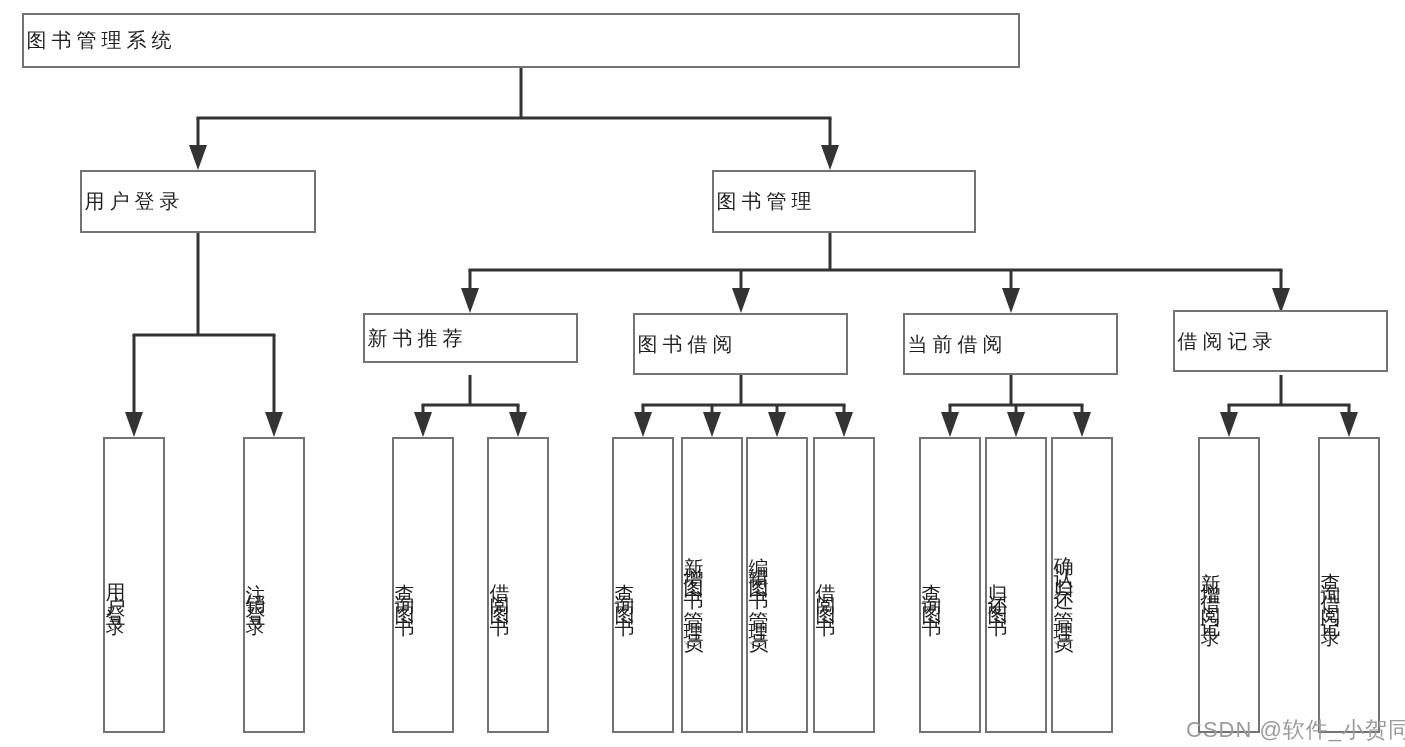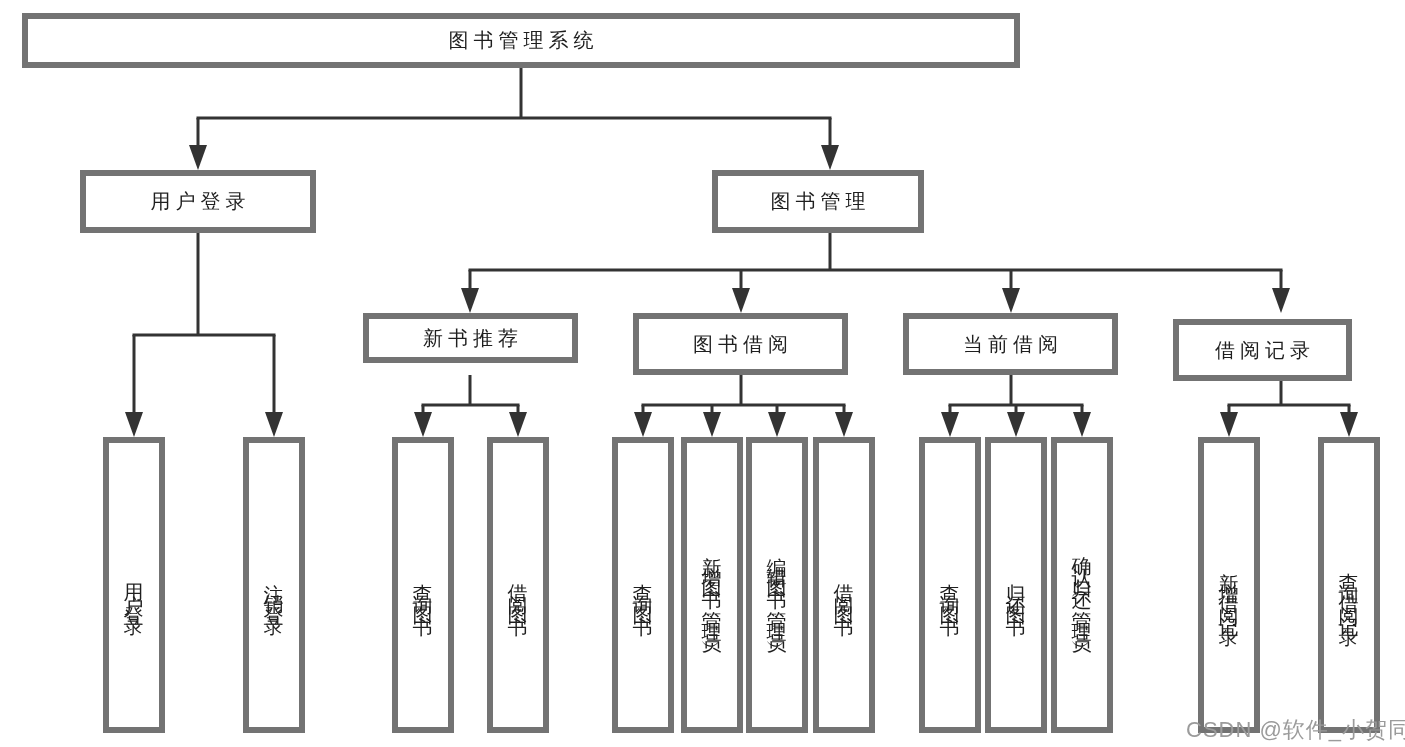--- a/index.html
+++ b/index.html
@@ -3,22 +3,22 @@
 <meta charset="utf-8">
 <style>
   html,body{margin:0;padding:0;background:#ffffff;}
   .canvas{
     position:relative;width:1405px;height:747px;background:#ffffff;overflow:hidden;
     font-family:"Liberation Sans","DejaVu Sans",sans-serif;
   }
   .wires{position:absolute;left:0;top:0;z-index:1;}
   .node{
     position:absolute;box-sizing:border-box;z-index:2;
-    border:6px solid #737373;background:#ffffff;color:#1f1f1f;
-    display:flex;align-items:center;justify-content:center;text-align:center;
+    border:2px solid #737373;background:#ffffff;color:#1f1f1f;
+    display:flex;align-items:center;text-align:center;
   }
   .hbox{font-size:20px;letter-spacing:5px;}
   .hbox .label{transform:translateX(2.5px);} 
   .vbox .label{
     writing-mode:vertical-rl;text-orientation:mixed;
     font-size:20px;letter-spacing:11px;line-height:1.1;
     transform:translateY(5px);
     white-space:nowrap;
   }
   .watermark{
@@ -86,34 +86,34 @@
       <polygon points="1340,412 1358,412 1349,437" fill="#333333"></polygon>
     </svg>
 
   <div class="node hbox" style="left:22px;top:13px;width:998px;height:55px">
     <span class="label">图书管理系统</span>
   </div>
 
   <div class="node hbox" style="left:80px;top:170px;width:236px;height:63px">
     <span class="label">用户登录</span>
   </div>
-  <div class="node hbox" style="left:712px;top:170px;width:212px;height:63px">
+  <div class="node hbox" style="left:712px;top:170px;width:264px;height:63px">
     <span class="label">图书管理</span>
   </div>
 
   <div class="node hbox" style="left:363px;top:313px;width:215px;height:50px">
     <span class="label">新书推荐</span>
   </div>
   <div class="node hbox" style="left:903px;top:313px;width:215px;height:62px">
     <span class="label">当前借阅</span>
   </div>
   <div class="node hbox" style="left:633px;top:313px;width:215px;height:62px">
     <span class="label">图书借阅</span>
   </div>
-  <div class="node hbox" style="left:1173px;top:319px;width:179px;height:62px">
+  <div class="node hbox" style="left:1173px;top:310px;width:215px;height:62px">
     <span class="label">借阅记录</span>
   </div>
 
   <div class="node vbox" style="left:103px;top:437px;width:62px;height:296px">
     <span class="label">用户登录</span>
   </div>
   <div class="node vbox" style="left:243px;top:437px;width:62px;height:296px">
     <span class="label">注销登录</span>
   </div>
 

